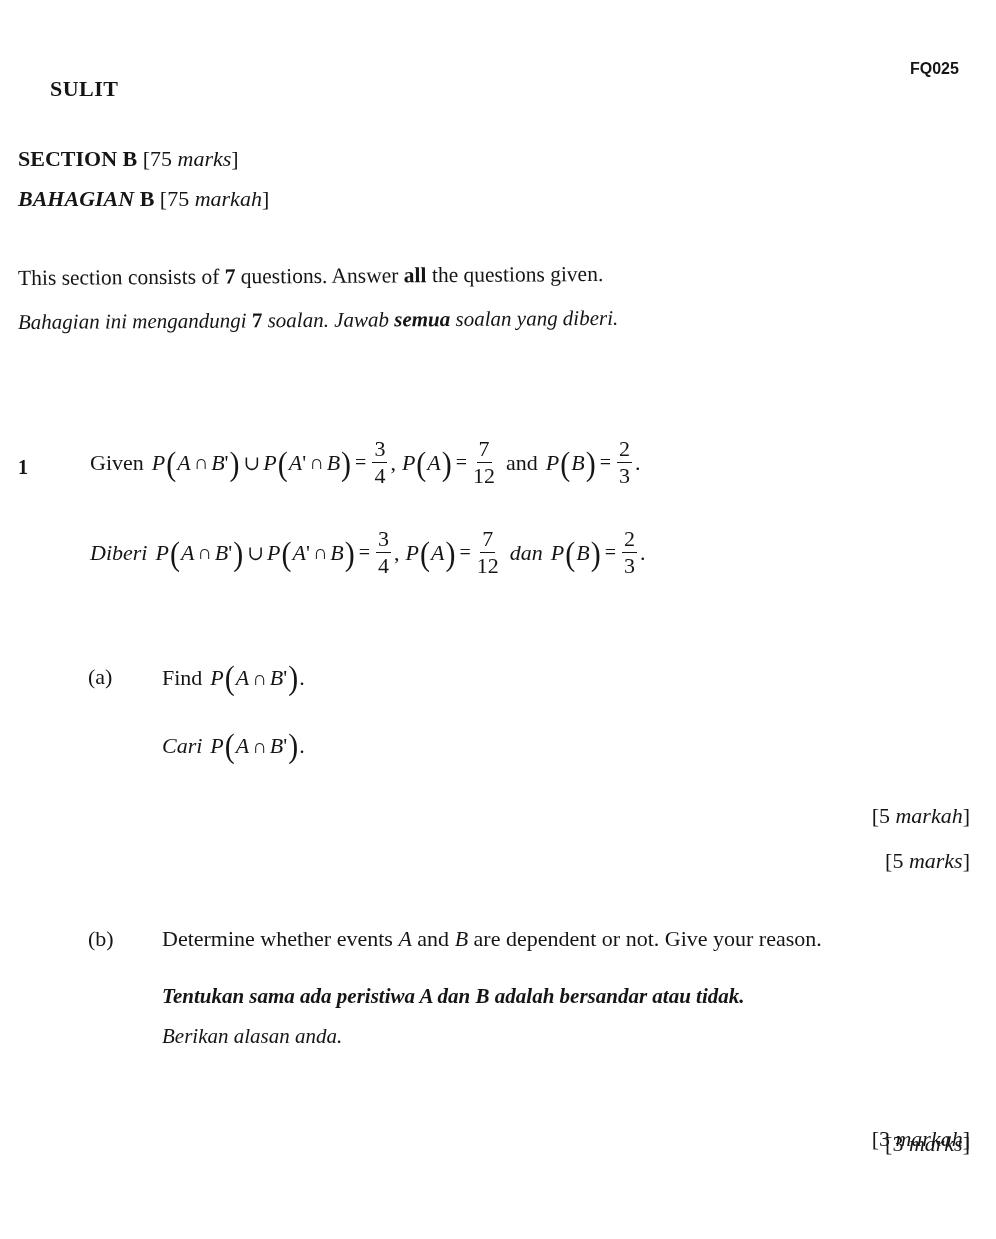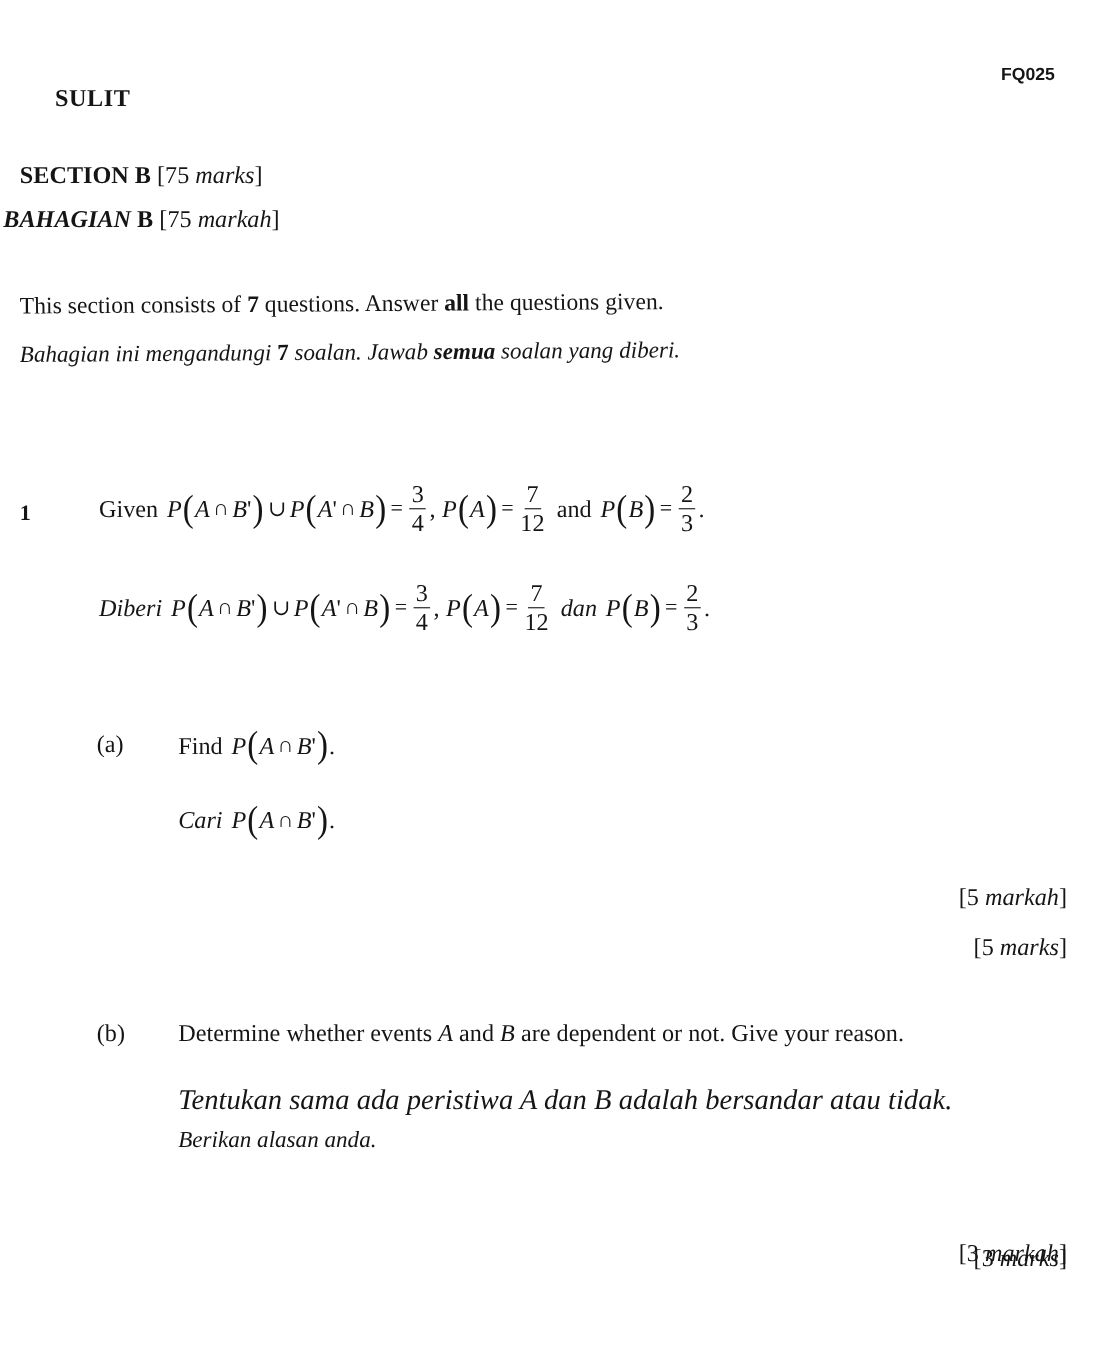--- a/index.html
+++ b/index.html
@@ -7,21 +7,21 @@
       width: 996px; height: 1239px; background: #ffffff; color: #151515;
       font-family: "Liberation Serif", "DejaVu Serif", serif; position: relative; overflow: hidden;
     }
     .abs { position: absolute; }
     .txt { font-size: 22px; line-height: 1.2; white-space: nowrap; }
     .it { font-style: italic; }
     .b { font-weight: bold; }
     #sulit { left: 18px; top: 76px; font-size: 22px; font-weight: bold; letter-spacing: 0.5px; margin-left: 32px; }
     #code { left: 910px; top: 60px; font-family: "Liberation Sans", sans-serif; font-weight: bold; font-size: 16px; }
     #sec { left: 18px; top: 146px; }
-    #bah { left: 3px; top: 186px; text-align: right; }
+    #bah { left: 18px; top: 186px; text-align: right; }
     #intro-en { left: 18px; top: 266px; font-size: 21.5px; transform: rotate(-0.4deg); transform-origin: left; }
     #intro-ms { left: 18px; top: 310px; font-size: 21px; transform: rotate(-0.4deg); transform-origin: left; }
     .math { display: inline-flex; align-items: center; }
     .mi { font-style: italic; font-family: "Liberation Serif", serif; }
     .paren { font-size: 30px; font-weight: 300; transform: scaleY(1.15); display: inline-block; margin: 0 1px; }
     .frac { display: inline-flex; flex-direction: column; align-items: center; margin: 0 3px; font-size: 22px; line-height: 1; vertical-align: middle; }
     .frac .num { border-bottom: 1.5px solid #151515; padding: 0 2px 2px; }
     .frac .den { padding-top: 2px; }
     .row { display: flex; align-items: center; }
     .op { margin: 0 3px; font-size: 20px; }
@@ -29,21 +29,21 @@
     #q-en { left: 90px; top: 438px; font-size: 22px; }
     #q-ms { left: 90px; top: 528px; font-size: 22px; }
     #pa-label { left: 88px; top: 664px; }
     #pa-en { left: 162px; top: 660px; }
     #pa-ms { left: 162px; top: 728px; }
     .marks { font-size: 22px; right: 26px; }
     #pa-m1 { top: 800px; margin-top: 48px; }
     #pa-m2 { top: 803px; }
     #pb-label { left: 88px; top: 926px; }
     #pb-en { left: 162px; top: 926px; font-size: 22px; }
-    #pb-ms1 { left: 162px; top: 984px; font-size: 26px; }
+    #pb-ms1 { left: 162px; top: 984px; font-size: 21px; font-weight: bold; }
     #pb-ms2 { left: 162px; top: 1024px; font-size: 21px; text-align: center; }
     #pb-m1 { top: 1131px; }
     #pb-m2 { top: 1126px; }
   </style>
 </head>
 <body>
 
 <div id="sulit" class="abs">SULIT</div>
 <div id="code" class="abs">FQ025</div>
 

